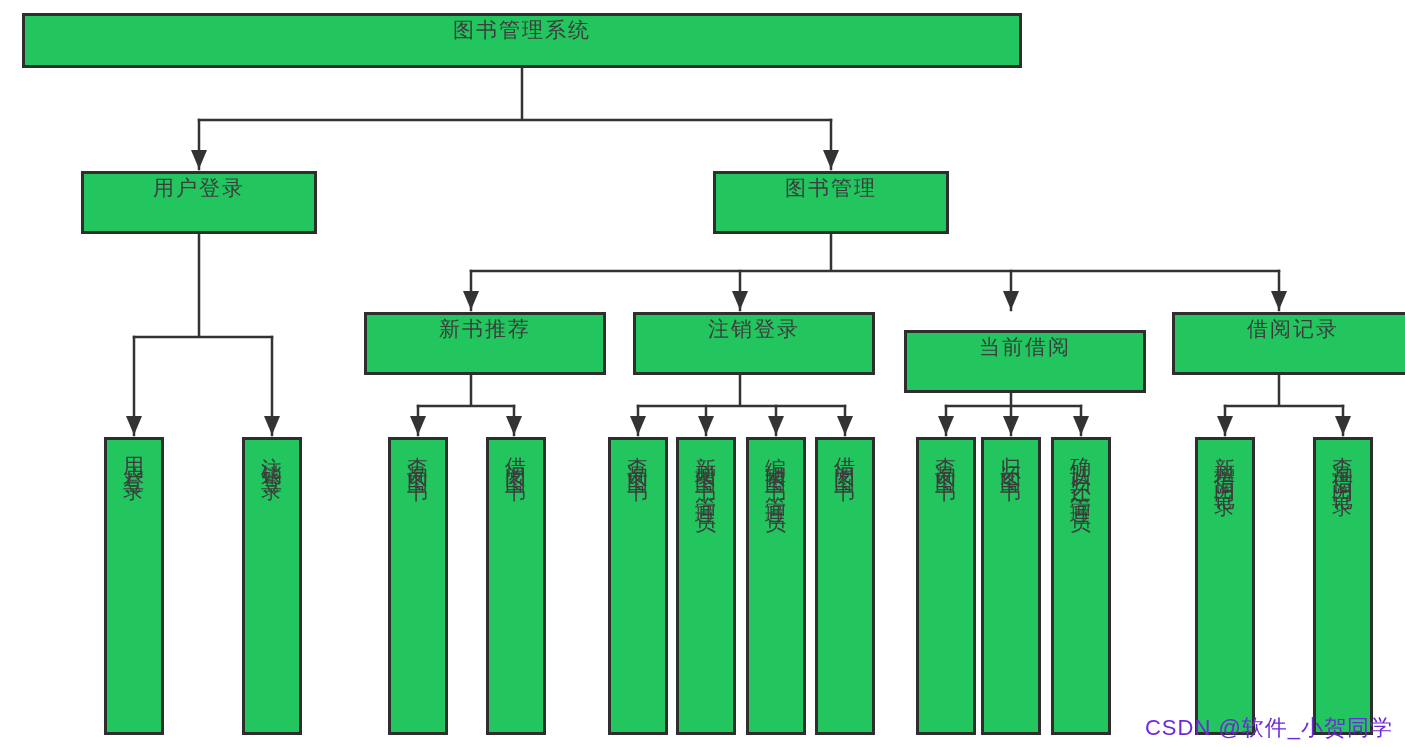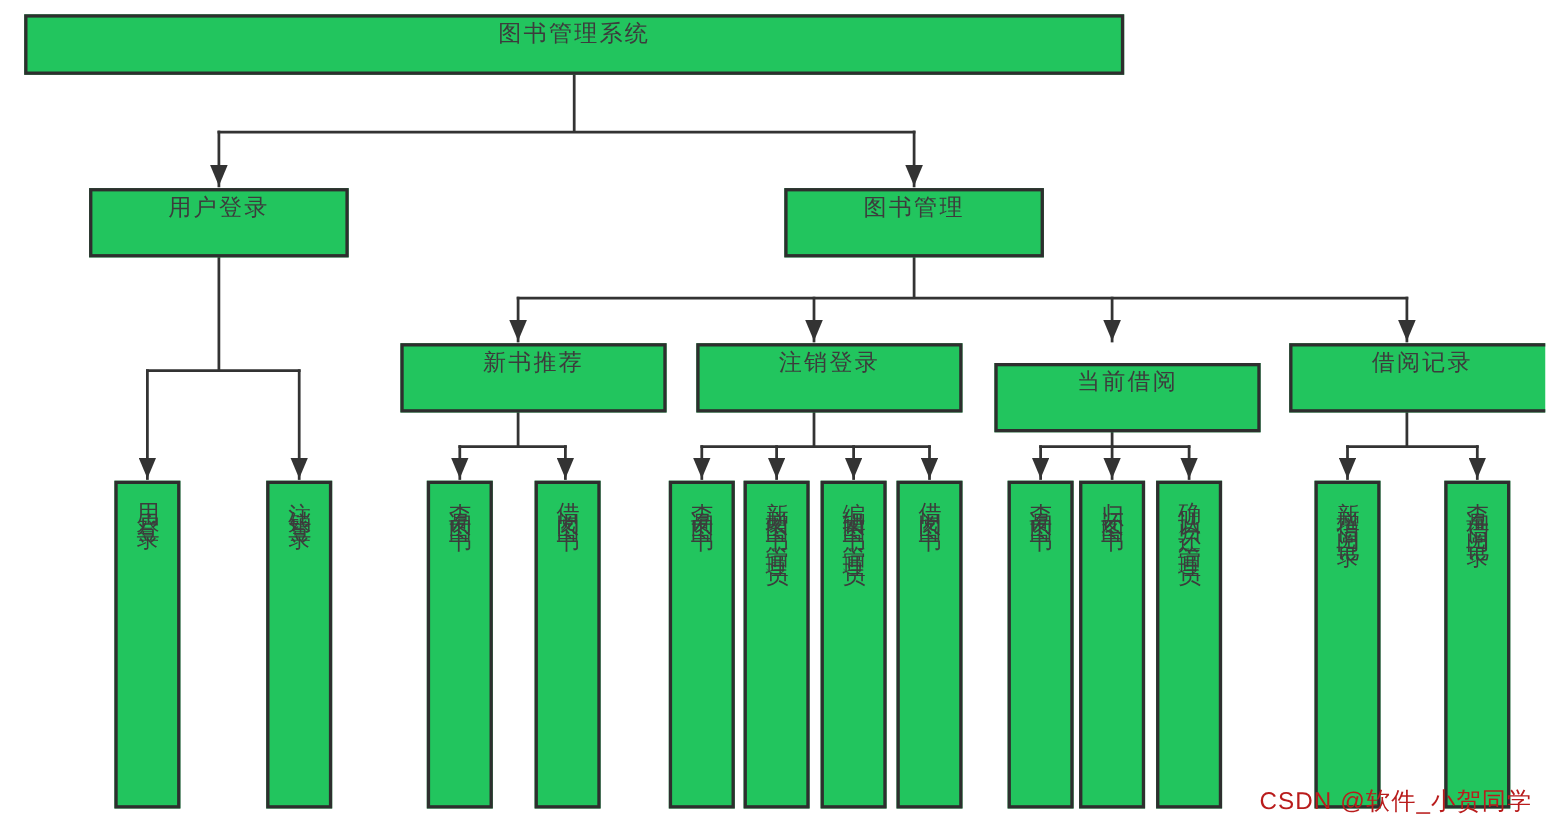--- a/index.html
+++ b/index.html
@@ -71,21 +71,21 @@
   .lf-8  { left: 916px; }
   .lf-9  { left: 981px; }
   .lf-10 { left: 1051px; }
   .lf-11 { left: 1195px; }
   .lf-12 { left: 1313px; }
   #watermark {
     position: absolute;
     right: 12px;
     bottom: 4px;
     font-size: 22px;
-    color: #b91c1c;
+    color: #6d28d9;
     letter-spacing: 1px;
     z-index: 3;
   }
 </style>
 </head>
 <body>
 
 <div id="canvas">
 
   <svg id="connectors" viewBox="0 0 1405 747" xmlns="http://www.w3.org/2000/svg">

